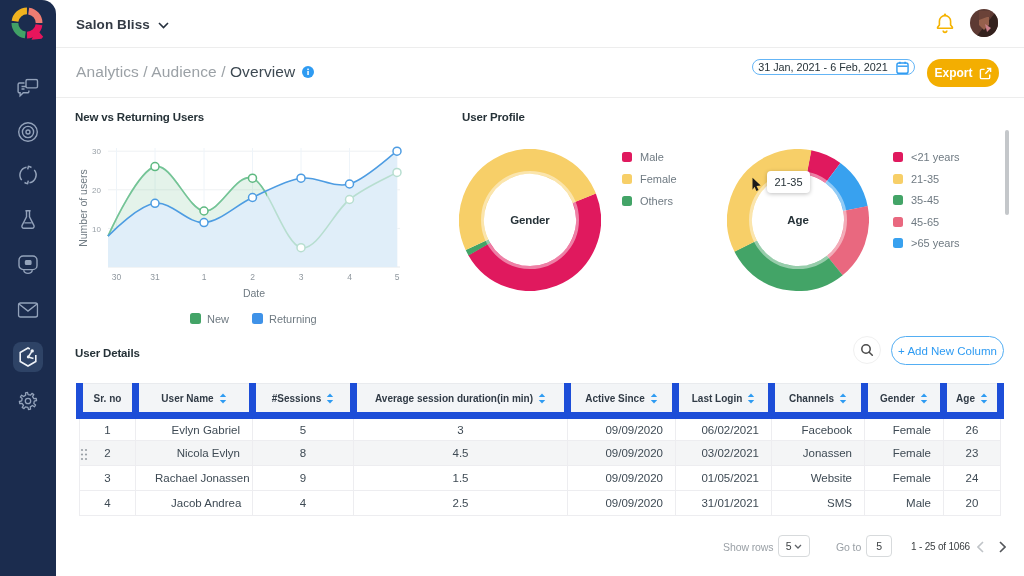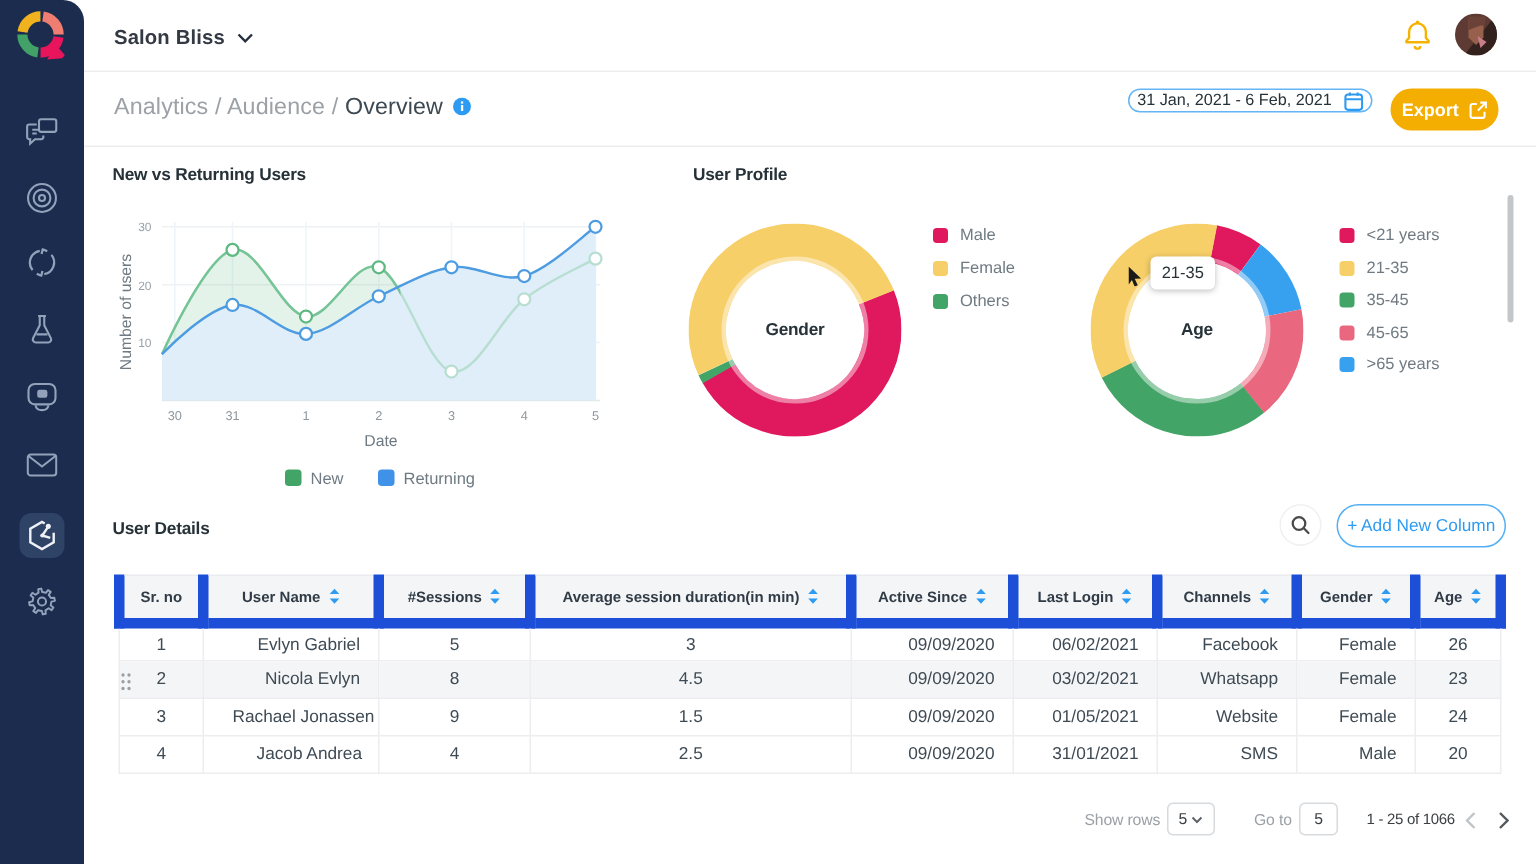--- a/index.html
+++ b/index.html
@@ -360,21 +360,21 @@
           <td class="cl">Female</td>
           <td class="cc">26</td>
         </tr>
 <tr class="hl">
           <td class="cc">2</td>
           <td class="cl" style="padding-left:19px">Nicola Evlyn</td>
           <td class="cc">8</td>
           <td class="cc">4.5</td>
           <td class="cl">09/09/2020</td>
           <td class="cl">03/02/2021</td>
-          <td class="cl">Whatsapp</td>
+          <td class="cl">Jonassen</td>
           <td class="cl">Female</td>
           <td class="cc">23</td>
         </tr>
 <tr>
           <td class="cc">3</td>
           <td class="cl" style="padding-left:19px">Rachael Jonassen</td>
           <td class="cc">9</td>
           <td class="cc">1.5</td>
           <td class="cl">09/09/2020</td>
           <td class="cl">01/05/2021</td>

